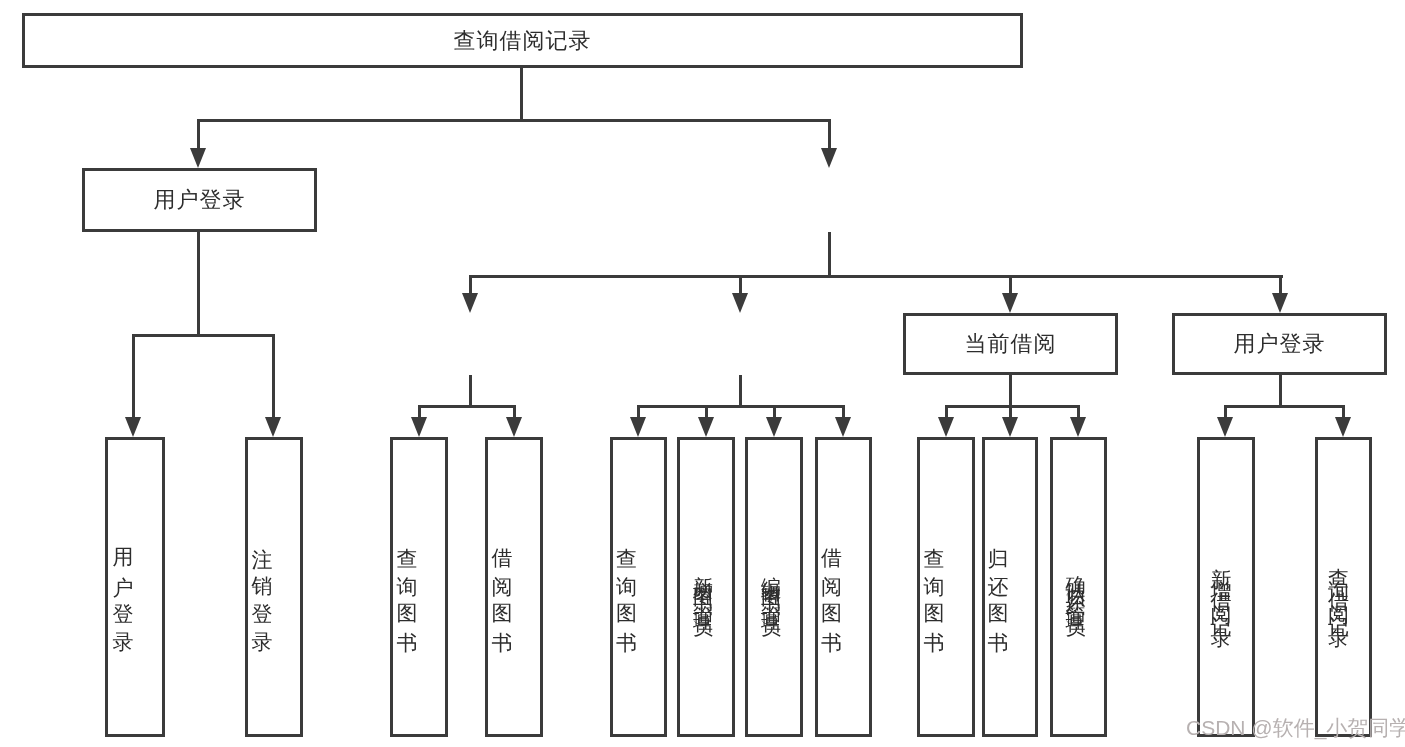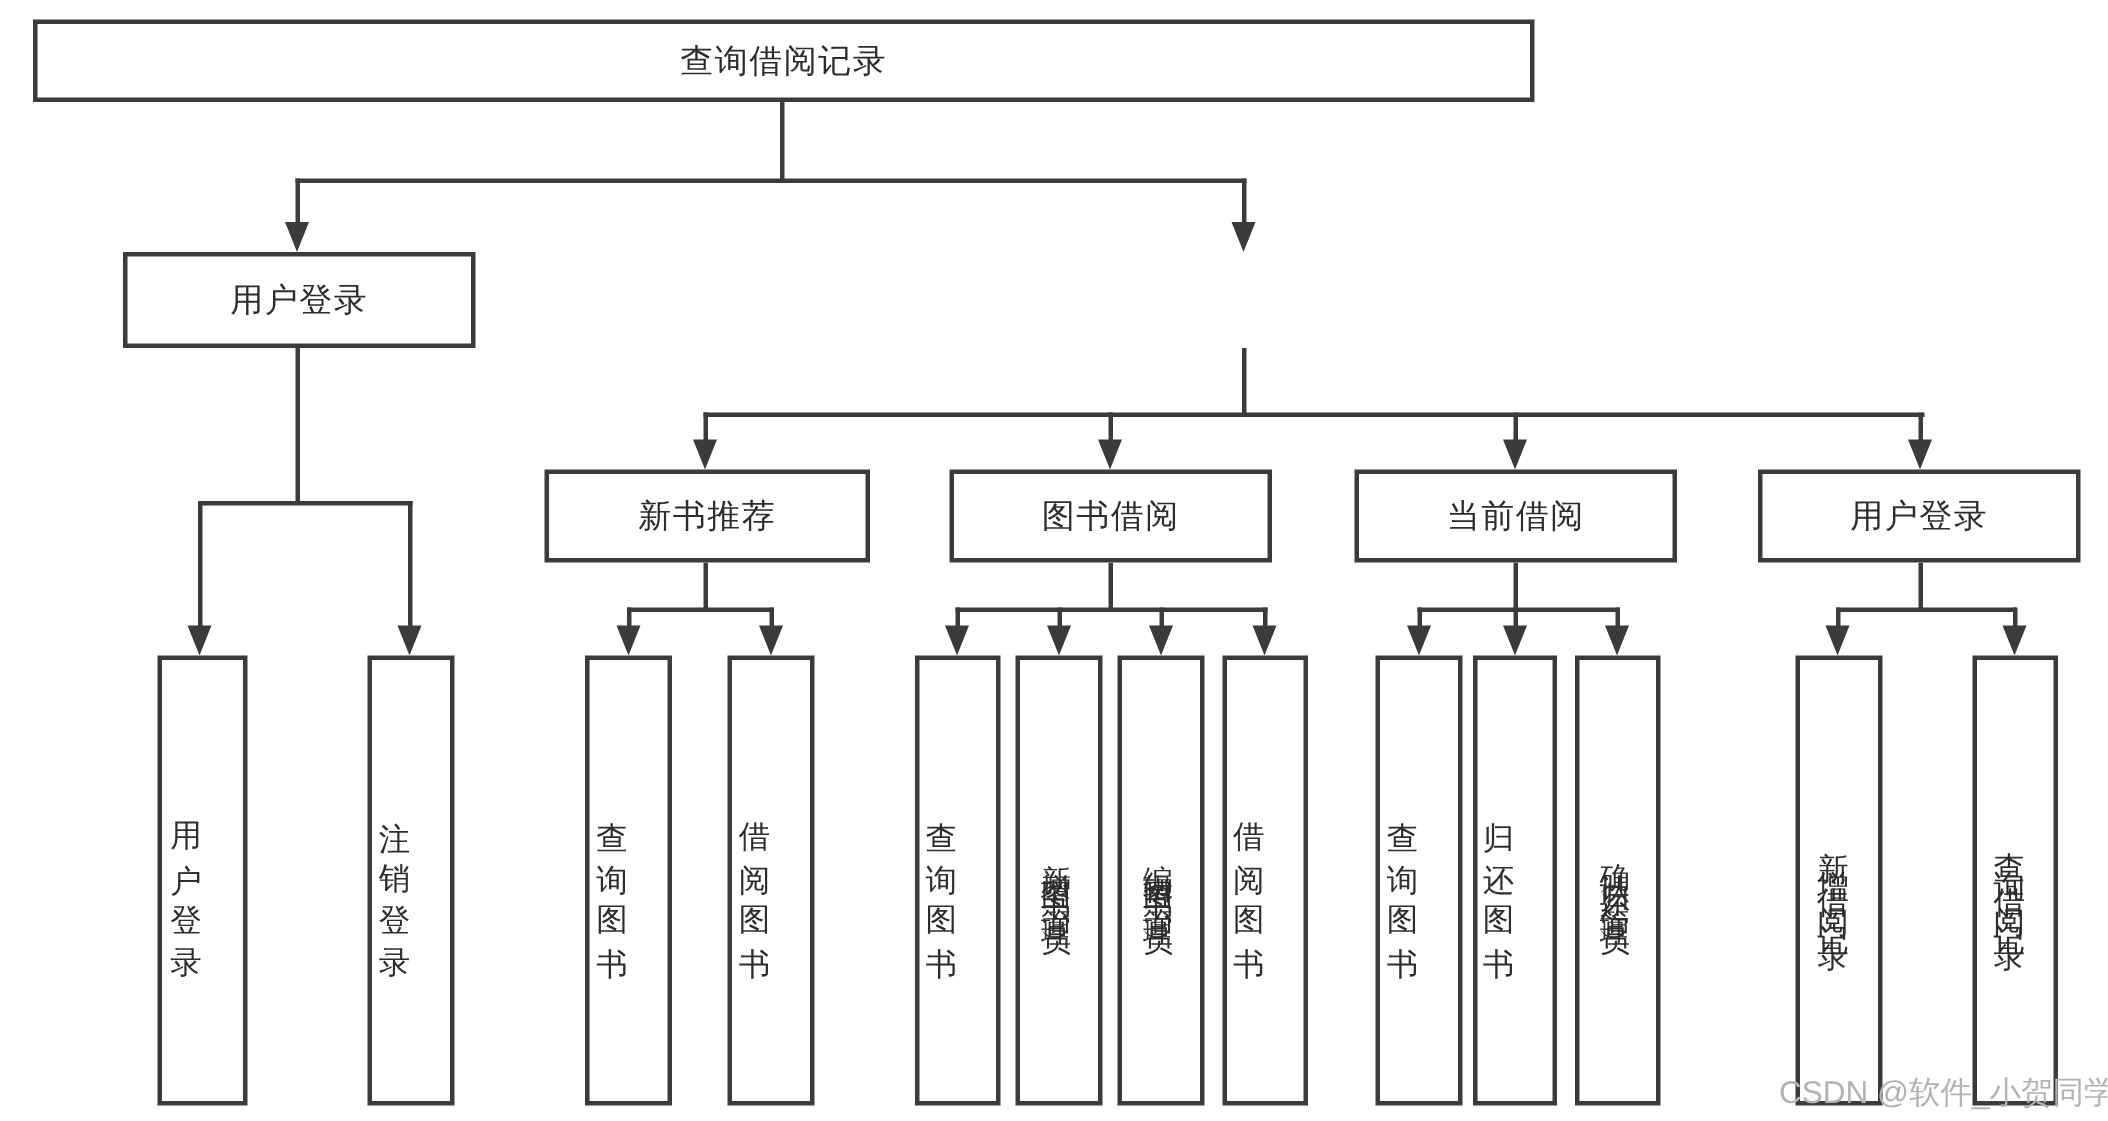--- a/index.html
+++ b/index.html
@@ -97,26 +97,20 @@
   <div class="hl" style="left:469px;top:275px;width:814px"></div>
   <div class="vl" style="left:469px;top:275px;height:20px"></div>
   <div class="arrow" style="left:462px;top:293px"></div>
   <div class="vl" style="left:739px;top:275px;height:20px"></div>
   <div class="arrow" style="left:732px;top:293px"></div>
   <div class="vl" style="left:1009px;top:275px;height:20px"></div>
   <div class="arrow" style="left:1002px;top:293px"></div>
   <div class="vl" style="left:1279px;top:275px;height:20px"></div>
   <div class="arrow" style="left:1272px;top:293px"></div>
 
-  <div class="box" style="left:363px;top:313px;width:217px;height:62px">
-    <span>新书推荐</span>
-  </div>
-  <div class="box" style="left:633px;top:313px;width:215px;height:62px">
-    <span>图书借阅</span>
-  </div>
   <div class="box" style="left:903px;top:313px;width:215px;height:62px">
     <span>当前借阅</span>
   </div>
   <div class="box" style="left:1172px;top:313px;width:215px;height:62px">
     <span>用户登录</span>
   </div>
 
   <div class="vl" style="left:469px;top:375px;height:33px"></div>
   <div class="hl" style="left:418px;top:405px;width:98px"></div>
   <div class="vl" style="left:418px;top:405px;height:14px"></div>

